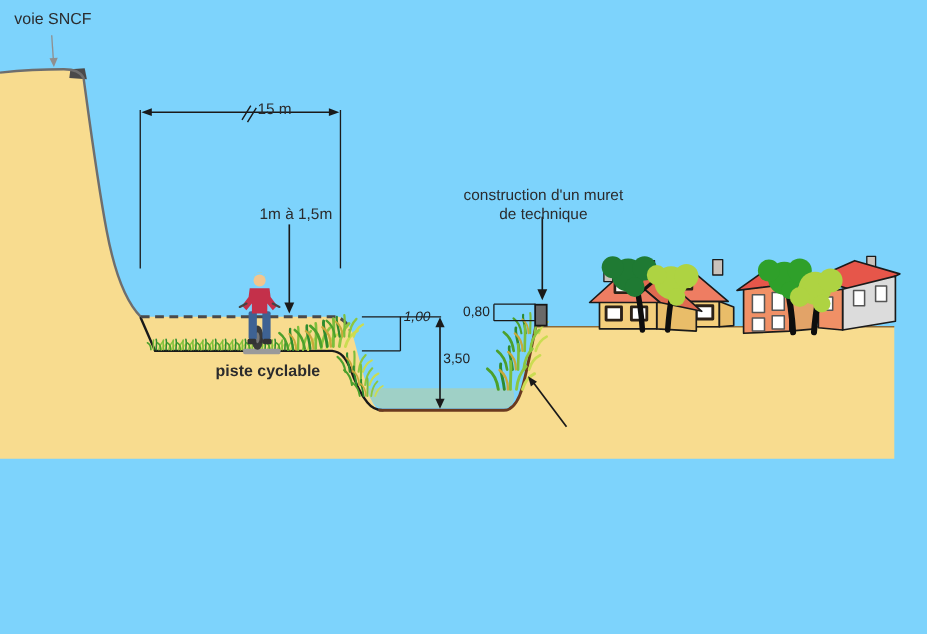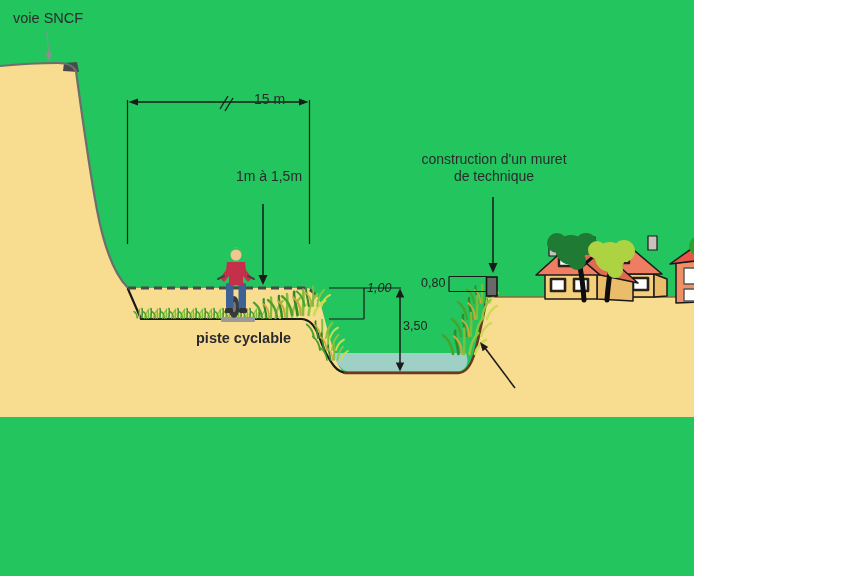--- a/index.html
+++ b/index.html
@@ -1,21 +1,21 @@
 <!DOCTYPE html>
 <html><head>
 <meta charset="utf-8">
 <style>
   html,body{margin:0;padding:0;background:#fff;}
-  .stage{position:relative;width:694px;height:576px;background:#22c55e;overflow:hidden;
+  .stage{position:relative;width:843px;height:576px;background:#7dd3fc;overflow:hidden;
          font-family:"Liberation Sans","DejaVu Sans",sans-serif;}
   .stage svg{position:absolute;left:0;top:0;}
   .lbl{position:absolute;color:#2b2b2d;font-size:14px;line-height:17px;white-space:nowrap;}
   .lbl.big{font-size:14.5px;}
-  .lbl.center{text-align:center;white-space:normal;}
+  .lbl.center{text-align:center;white-space:normal;margin-top:18px;}
   .dim{position:absolute;color:#222224;font-size:12.5px;white-space:nowrap;}
 </style>
 </head>
 <body>
 
 <div class="stage">
 
 <svg width="843" height="576" viewBox="0 0 843 576">
   <defs>
     <g id="tuft" fill="none" stroke-linecap="round">
@@ -230,21 +230,21 @@
 
     <g stroke="#1a1a1a" fill="#1a1a1a">
       <line x1="515" y1="388" x2="485" y2="348" stroke-width="1.5"></line>
       <polygon points="480,342 488.2,347.1 482.6,351.3" stroke="none"></polygon>
     </g>
   </g>
 </svg>
 
 <div class="lbl big" style="left:13px;top:10px;">voie SNCF</div>
 
-<div class="lbl" style="left:234px;top:91px;margin-left:20px;">15 m</div>
+<div class="lbl" style="left:234px;top:91px;">15 m</div>
 
 <div class="lbl center" style="left:199px;top:168px;width:140px;">
   <div>1m à 1,5m</div>
 </div>
 
 <div class="lbl center" style="left:406px;top:151px;width:176px;">
   <div>construction d'un muret</div>
   <div>de technique</div>
 </div>
 

